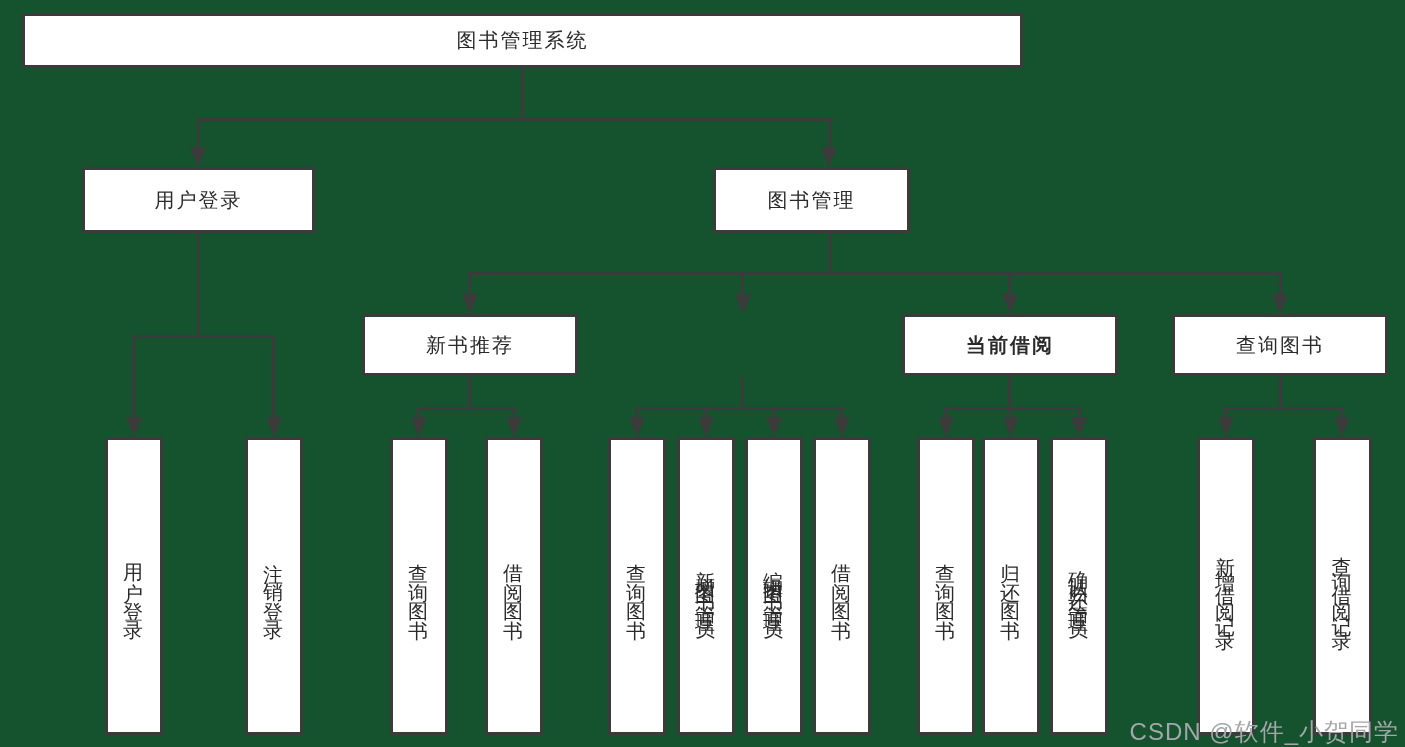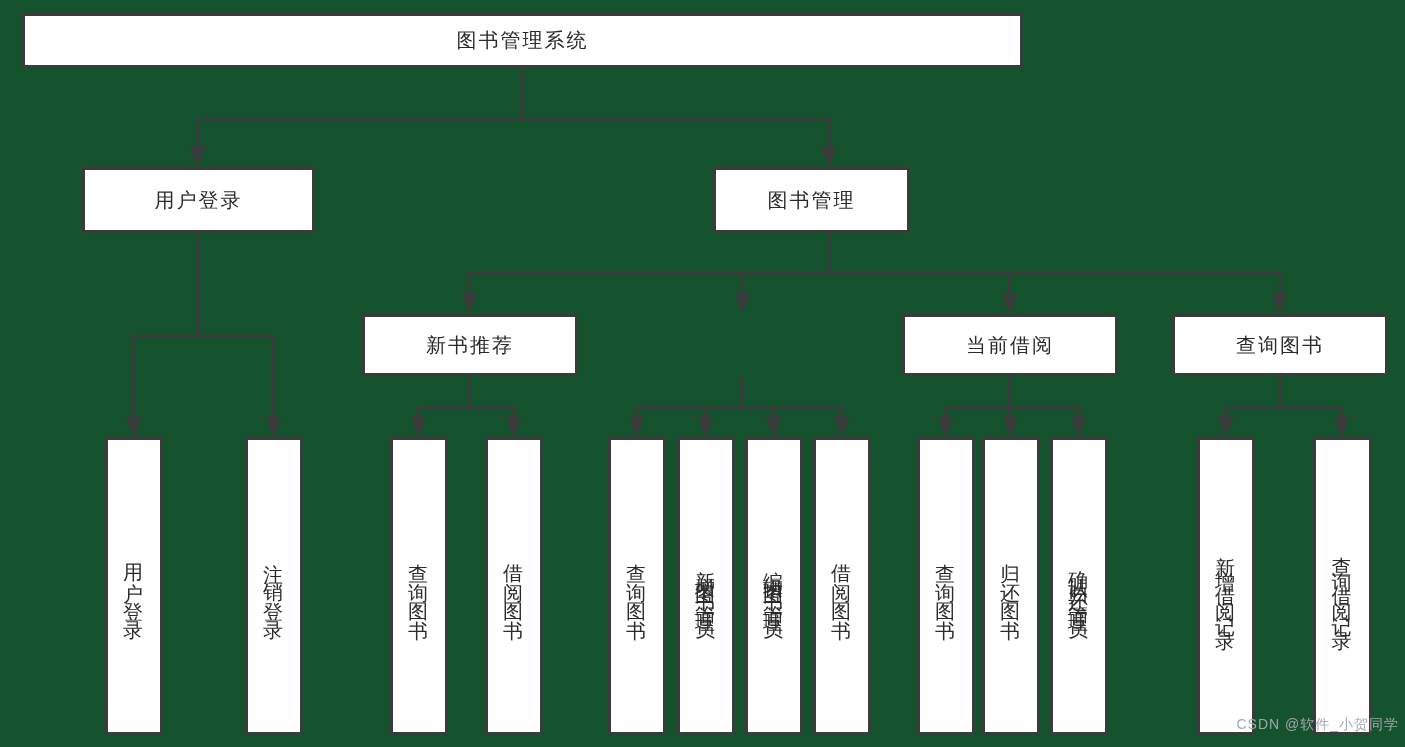--- a/index.html
+++ b/index.html
@@ -47,21 +47,21 @@
     border-top: 20px solid #3b3b3b;
     z-index: 1;
   }
 
   
   #node-root    { left: 22px;  top: 13px;  width: 1001px; height: 55px; }
   #node-login   { left: 82px;  top: 167px; width: 233px;  height: 66px; }
   #node-mgmt    { left: 713px; top: 167px; width: 197px;  height: 66px; }
   #node-newbook { left: 362px; top: 314px; width: 216px;  height: 62px; }
   #node-borrow  { left: 635px; top: 314px; width: 216px;  height: 62px; }
-  #node-current { left: 902px; top: 314px; width: 216px;  height: 62px; }
+  #node-current { left: 902px; top: 314px; width: 216px;  height: 62px; font-weight: bold; }
   #node-records { left: 1172px;top: 314px; width: 216px;  height: 62px; }
 
   
   #leaf-login-0   { left: 105px;  width: 58px; }
   #leaf-login-1   { left: 245px;  width: 58px; }
   #leaf-newbook-0 { left: 390px;  width: 58px; }
   #leaf-newbook-1 { left: 485px;  width: 58px; }
   #leaf-borrow-0  { left: 608px;  width: 58px; }
   #leaf-borrow-1  { left: 677px;  width: 58px; }
   #leaf-borrow-2  { left: 745px;  width: 58px; }
@@ -69,21 +69,21 @@
   #leaf-current-0 { left: 917px;  width: 58px; }
   #leaf-current-1 { left: 982px;  width: 58px; }
   #leaf-current-2 { left: 1050px; width: 58px; }
   #leaf-records-0 { left: 1197px; width: 58px; }
   #leaf-records-1 { left: 1313px; width: 59px; }
 
   #watermark {
     position: absolute;
     right: 6px;
     top: 716px;
-    font-size: 14px;
+    font-size: 24px;
     letter-spacing: 1px;
     color: #a4a7aa;
     z-index: 3;
   }
 </style>
 </head>
 <body>
 
 <div id="stage">
 

